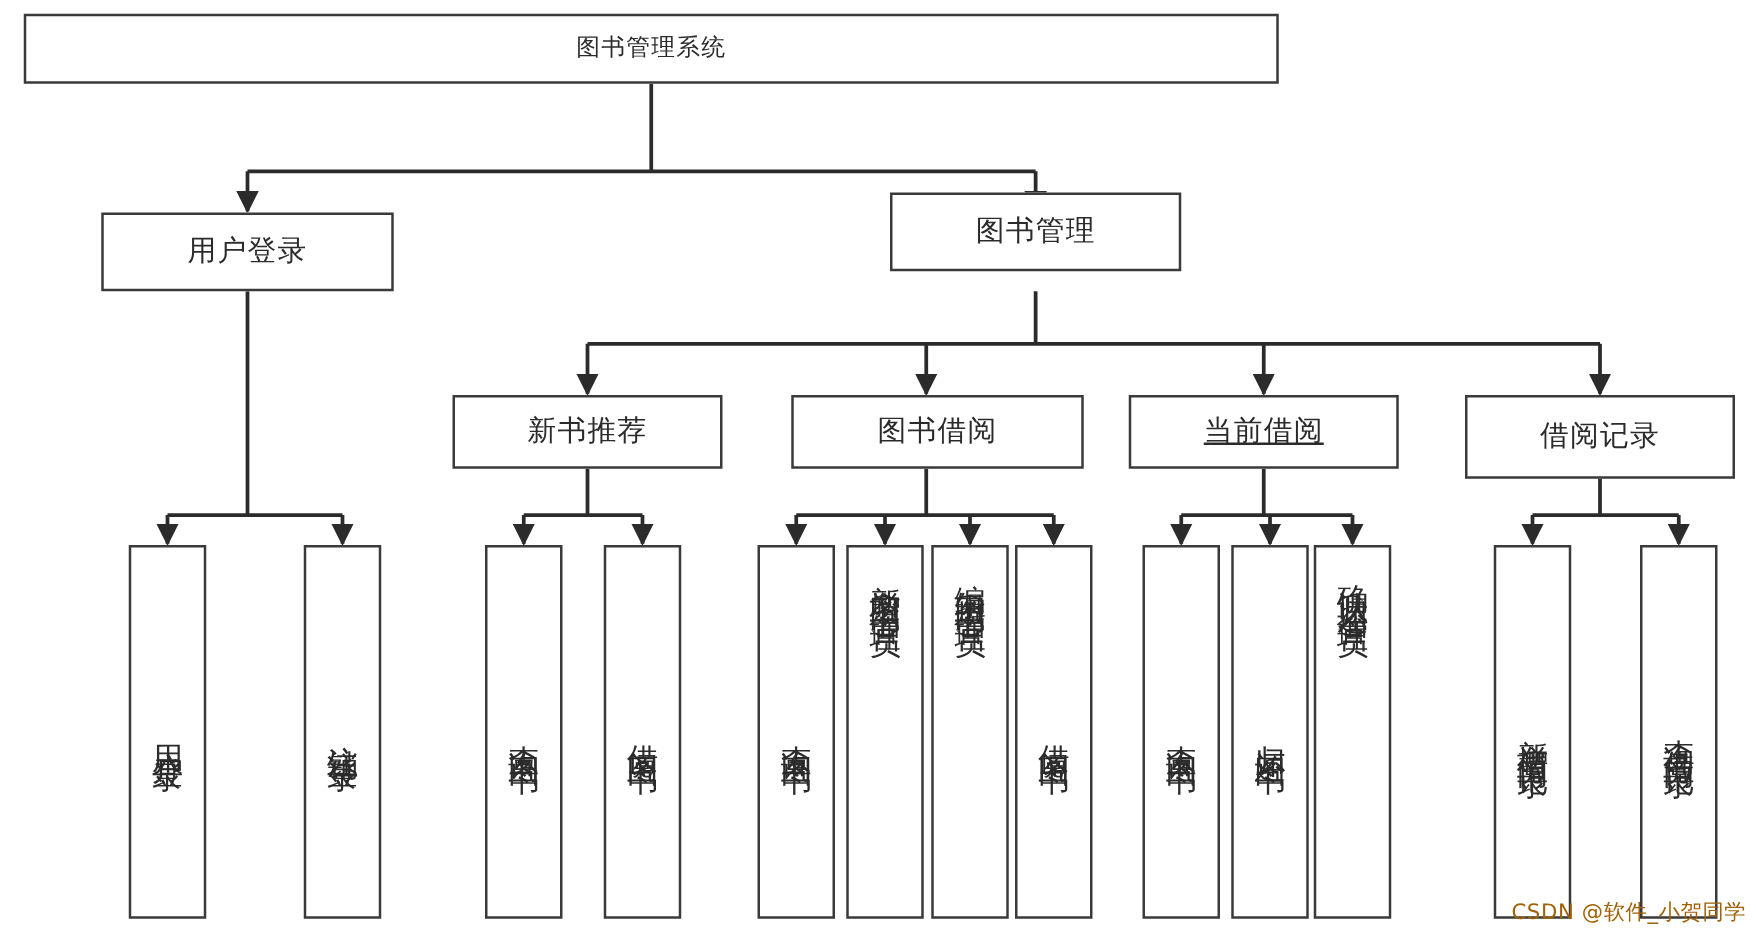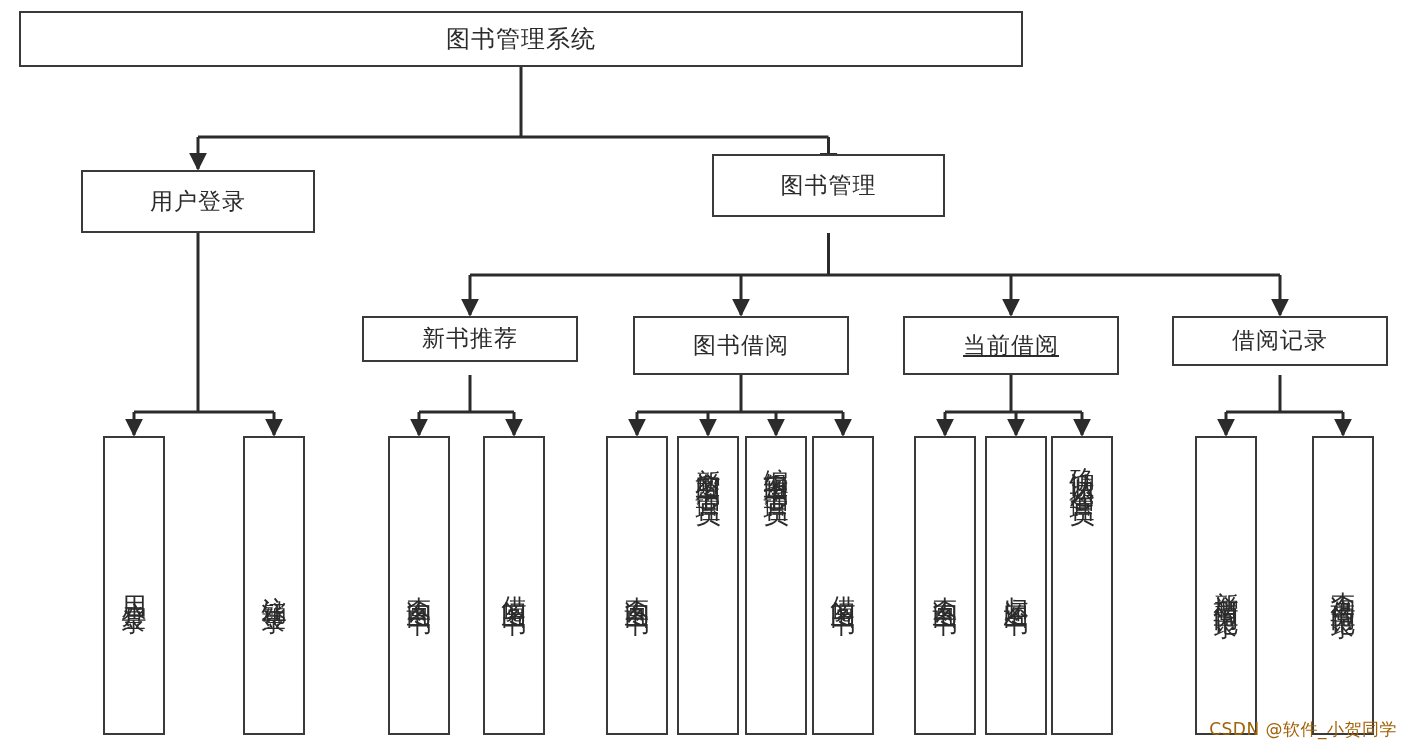--- a/index.html
+++ b/index.html
@@ -42,21 +42,21 @@
     text-align: center;
     line-height: 1.12;
     white-space: nowrap;
   }
   
   .node.horiz .label {
     font-size: 23px;
     letter-spacing: 1px;
   }
   .node.root .label {
-    font-size: 24px;
+    font-size: 19px;
   }
   
   .node.vert {
     align-items: flex-start;
     justify-content: center;
     padding-top: 10px;
   }
   .node.vert .label {
     writing-mode: vertical-rl;
     text-orientation: upright;
@@ -131,30 +131,30 @@
   <div id="node-layer">
       <div class="node horiz root" style="left: 19px; top: 11px; width: 1004px; height: 56px;">
         <span class="label">图书管理系统</span>
       </div>
       <div class="node horiz" style="left: 81px; top: 170px; width: 234px; height: 63px;">
         <span class="label">用户登录</span>
       </div>
       <div class="node horiz" style="left: 712px; top: 154px; width: 233px; height: 63px;">
         <span class="label">图书管理</span>
       </div>
-      <div class="node horiz" style="left: 362px; top: 316px; width: 216px; height: 46px;">
+      <div class="node horiz" style="left: 362px; top: 316px; width: 216px; height: 59px;">
         <span class="label">新书推荐</span>
       </div>
-      <div class="node horiz" style="left: 633px; top: 316px; width: 216px; height: 59px;">
+      <div class="node horiz" style="left: 633px; top: 316px; width: 234px; height: 59px;">
         <span class="label">图书借阅</span>
       </div>
       <div class="node horiz" style="left: 903px; top: 316px; width: 216px; height: 59px; text-decoration: underline;">
         <span class="label">当前借阅</span>
       </div>
-      <div class="node horiz" style="left: 1172px; top: 316px; width: 216px; height: 50px;">
+      <div class="node horiz" style="left: 1172px; top: 316px; width: 216px; height: 67px;">
         <span class="label">借阅记录</span>
       </div>
       <div class="node vert mid" style="left: 103px; top: 436px; width: 62px; height: 299px;">
         <span class="label">用户登录</span>
       </div>
       <div class="node vert mid" style="left: 243px; top: 436px; width: 62px; height: 299px;">
         <span class="label">注销登录</span>
       </div>
       <div class="node vert mid" style="left: 388px; top: 436px; width: 62px; height: 299px;">
         <span class="label">查询图书</span>

